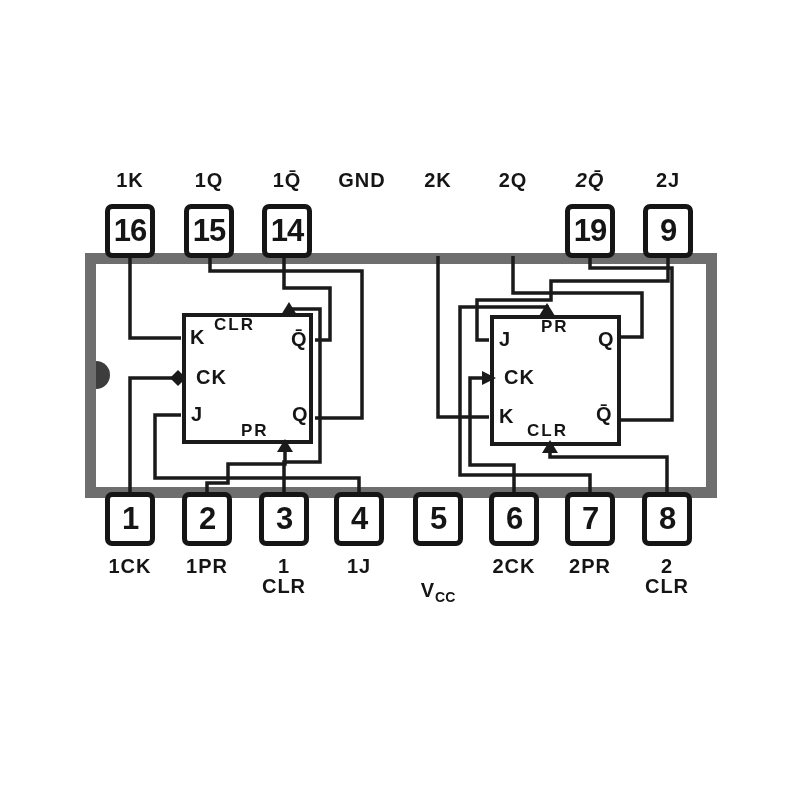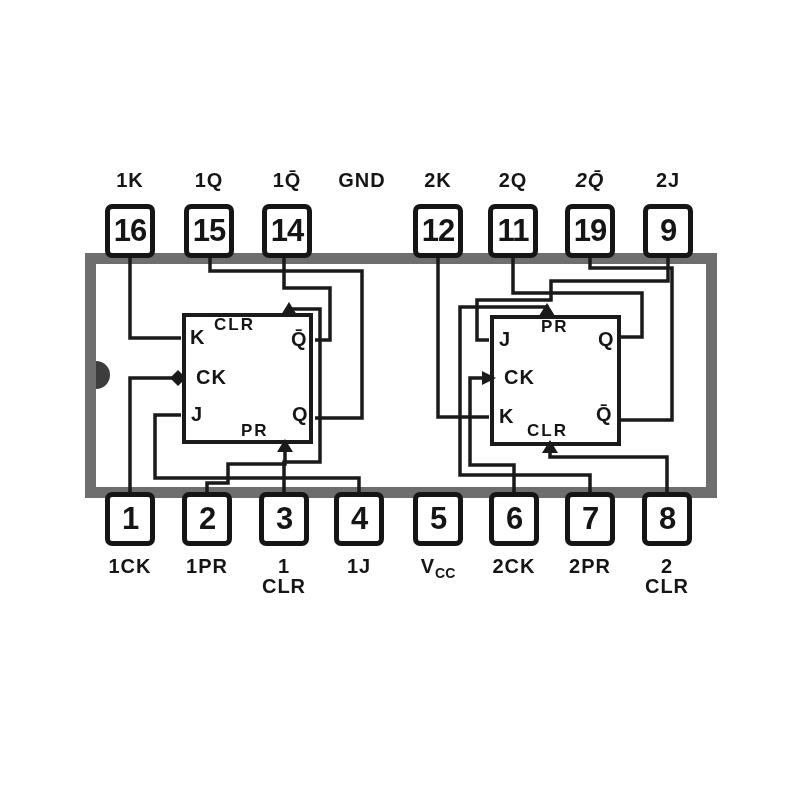--- a/index.html
+++ b/index.html
@@ -82,26 +82,20 @@
 
   <div class="pin top" style="left:105px;">
       <span>16</span>
     </div>
   <div class="pin top" style="left:184px;">
       <span>15</span>
     </div>
   <div class="pin top" style="left:262px;">
       <span>14</span>
     </div>
-  <div class="pin top" style="left:413px;">
-      <span>12</span>
-    </div>
-  <div class="pin top" style="left:488px;">
-      <span>11</span>
-    </div>
   <div class="pin top" style="left:565px;">
       <span>19</span>
     </div>
   <div class="pin top" style="left:643px;">
       <span>9</span>
     </div>
 
   <div class="pin bot" style="left:105px;">
       <span>1</span>
     </div>
@@ -133,21 +127,21 @@
   <div class="plabel top" style="left:317px;">GND</div>
   <div class="plabel top" style="left:393px;">2K</div>
   <div class="plabel top" style="left:468px;">2Q</div>
   <div class="plabel top" style="left:545px;font-style:italic;">2Q̄</div>
   <div class="plabel top" style="left:623px;text-align:center;">2J</div>
 
   <div class="plabel bot" style="left:85px;">1CK</div>
   <div class="plabel bot" style="left:162px;">1PR</div>
   <div class="plabel bot" style="left:239px;"><span>1</span><br><span>CLR</span></div>
   <div class="plabel bot" style="left:314px;">1J</div>
-  <div class="plabel bot" style="left:393px;"><span>V</span><sub>CC</sub></div>
+  <div class="plabel bot" style="left:393px;margin-top:24px;"><span>V</span><sub>CC</sub></div>
   <div class="plabel bot" style="left:469px;">2CK</div>
   <div class="plabel bot" style="left:545px;">2PR</div>
   <div class="plabel bot" style="left:622px;"><span>2</span><br><span>CLR</span></div>
 
   <div class="port" style="left:190px;top:327px;">K</div>
   <div class="port small" style="left:214px;top:315px;">CLR</div>
   <div class="port" style="left:291px;top:329px;">Q̄</div>
   <div class="port" style="left:196px;top:367px;">CK</div>
   <div class="port" style="left:191px;top:404px;">J</div>
   <div class="port small" style="left:241px;top:421px;">PR</div>

